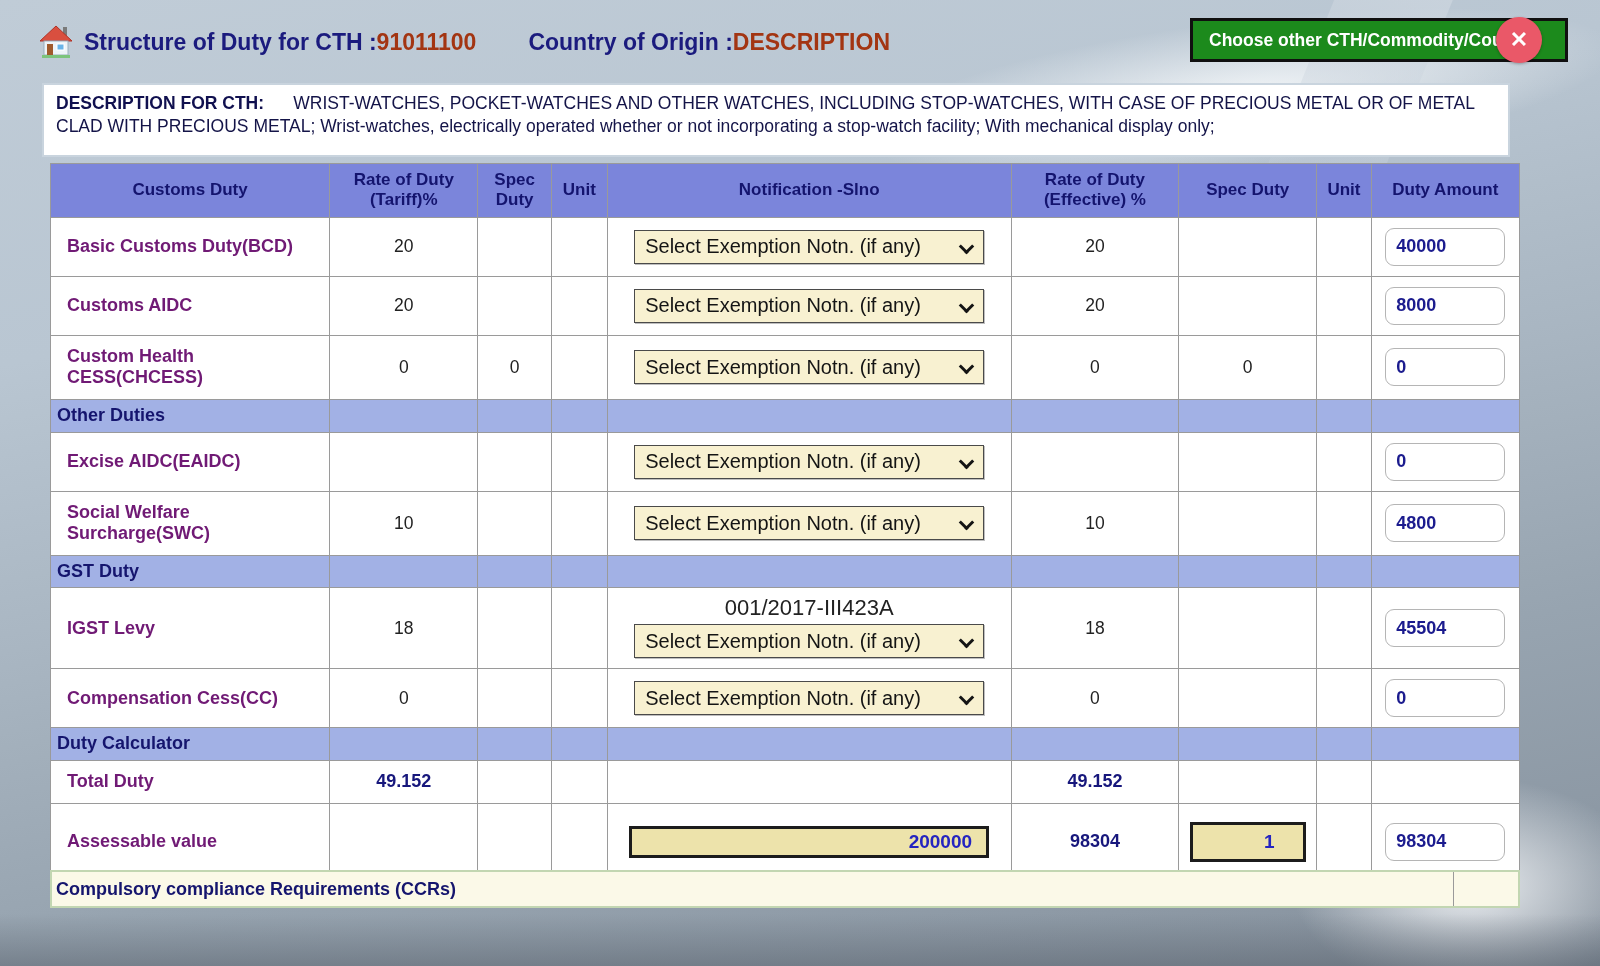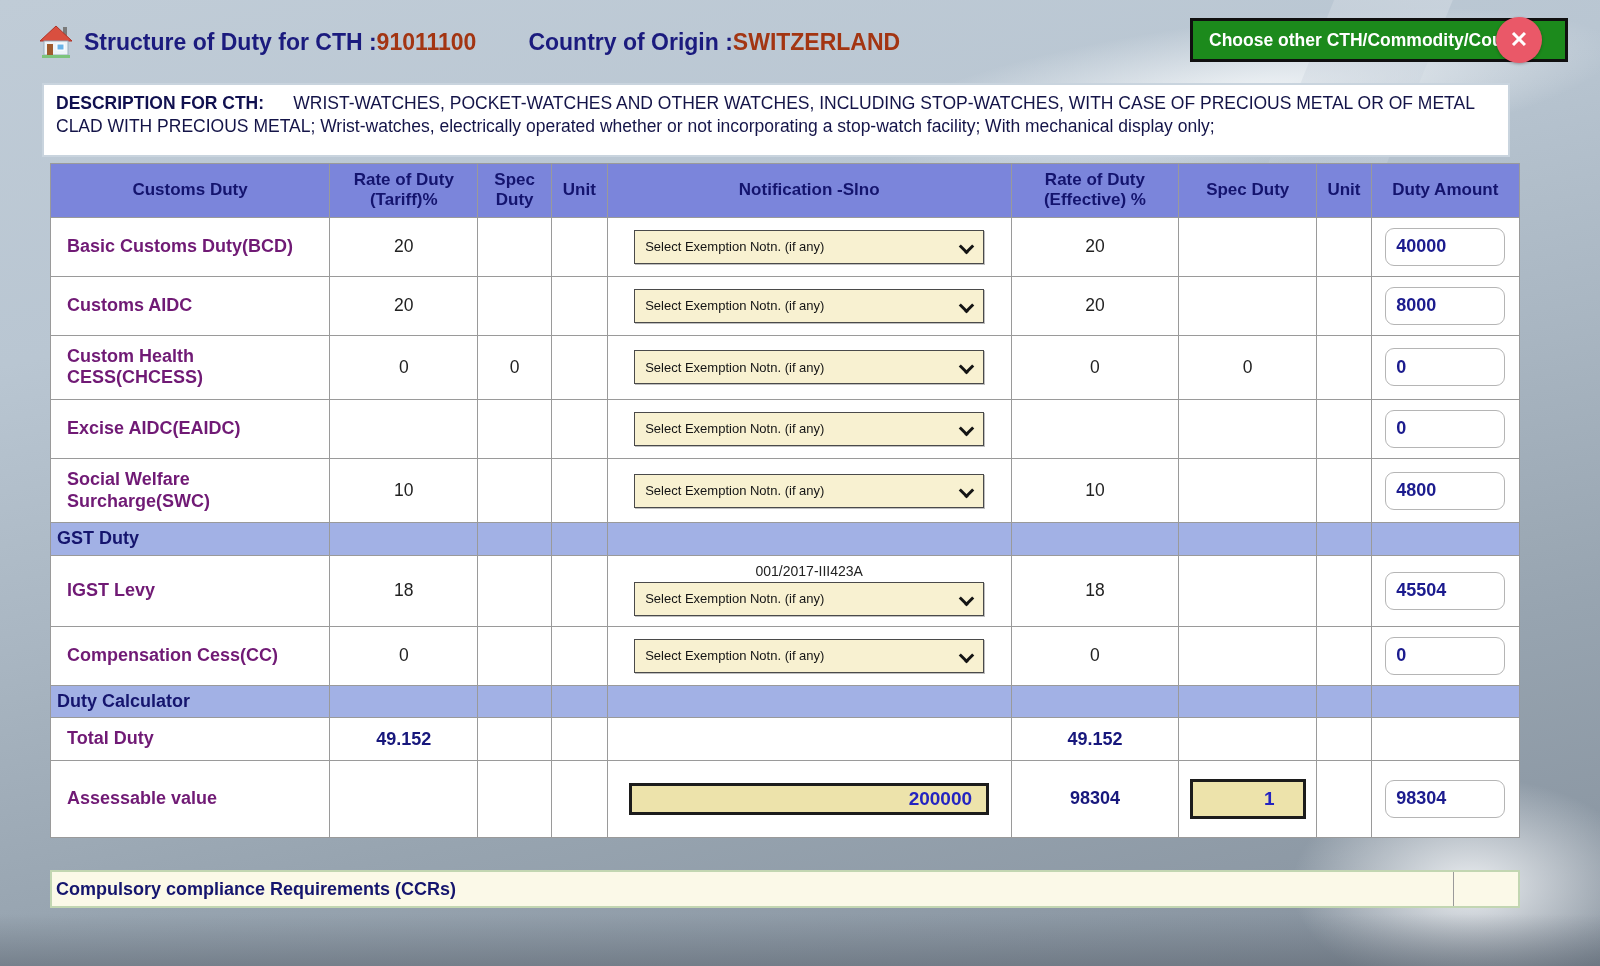--- a/index.html
+++ b/index.html
@@ -46,26 +46,26 @@
     border-collapse: collapse; table-layout: fixed; background: #ffffff; border: 1px solid #8a8a8a; }
   .duty-table th { background: #7b85db; color: #14146e; font-size: 17px; font-weight: bold;
     text-align: center; padding: 6px 4px; border: 1px solid #9a9a9a; height: 52px; line-height: 1.2; }
   .duty-table td { border: 1px solid #9a9a9a; background: #ffffff; padding: 10px 6px;
     text-align: center; vertical-align: middle; font-size: 17.5px; color: #222222; }
   .duty-table td.lbl { text-align: left; padding-left: 16px; padding-right: 34px;
     font-weight: bold; font-size: 18px; color: #701a75; line-height: 1.2; }
   .duty-table tr.section td { background: #a2b1e5; padding: 5px 6px; height: 32px; }
   .duty-table tr.section td.lbl { color: #15156e; }
   .duty-table td.bold { font-weight: bold; color: #17177c; font-size: 18px; }
-  .note { font-size: 14px; color: #222222; margin: -3px 0 3px 0; }
+  .note { font-size: 22px; color: #222222; margin: -3px 0 3px 0; }
 
   .select { display: inline-flex; align-items: center; justify-content: space-between;
     width: 350px; height: 34px; background: #f8f1d1; border: 1px solid #4a4a4a;
     box-shadow: 1px 1px 0 rgba(0,0,0,0.25); padding: 0 10px; cursor: pointer; }
-  .sel-text { font-size: 13px; color: #141414; }
+  .sel-text { font-size: 20px; color: #141414; }
   .chev { width: 14px; height: 12px; position: relative; }
   .chev::before { content: ""; position: absolute; left: 2px; top: 0; width: 8px; height: 8px;
     border-right: 3px solid #141414; border-bottom: 3px solid #141414; transform: rotate(45deg); }
 
   input { font-family: "Liberation Sans", sans-serif; }
   .inp-white { width: 120px; height: 38px; background: #ffffff; border: 1px solid #b5b5b5;
     border-radius: 9px; font-size: 18px; font-weight: bold; color: #1b1b8e; padding: 0 10px; text-align: left; }
   .inp-cream-lg { width: 92%; height: 32px; margin: 8px 0; background: #ede3ab; border: 3px solid #1c1c1c;
     font-size: 19px; font-weight: bold; color: #2424c0; text-align: right; padding: 12px 14px; }
   .inp-cream-sm { width: 116px; height: 40px; margin: 8px 0; background: #ede3ab; border: 3px solid #1c1c1c;
@@ -93,21 +93,21 @@
   <div class="titlebar">
     <svg class="home-icon" viewBox="0 0 36 34">
       <rect x="25" y="2" width="4" height="9" fill="#7a7a7a"></rect>
       <polygon points="18,1 34,16 2,16" fill="#d94f3f" stroke="#b03326" stroke-width="1"></polygon>
       <rect x="6" y="16" width="24" height="14" fill="#eef4f8" stroke="#9ab0bf" stroke-width="1"></rect>
       <rect x="9" y="19" width="6" height="11" fill="#a05a2c"></rect>
       <rect x="19" y="19" width="7" height="6" fill="#6ab4e8" stroke="#ffffff" stroke-width="1"></rect>
       <rect x="4" y="30" width="28" height="3" fill="#7cc47c"></rect>
     </svg>
     <span class="title-text"><span>Structure of Duty for CTH :</span><span class="title-red">91011100</span></span>
-    <span class="title-text origin-group"><span>Country of Origin :</span><span class="title-red">SWITZERLAND</span></span>
+    <span class="title-text origin-group"><span>Country of Origin :</span><span class="title-red">DESCRIPTION</span></span>
   </div>
 
   <button class="choose-btn">Choose other CTH/Commodity/Cour</button>
   <button class="close-btn">✕</button>
 
   <div class="desc-box"><span class="desc-label">DESCRIPTION FOR CTH:      </span><span>WRIST-WATCHES, POCKET-WATCHES AND OTHER WATCHES, INCLUDING STOP-WATCHES, WITH CASE OF PRECIOUS METAL OR OF METAL CLAD WITH PRECIOUS METAL;  Wrist-watches, electrically operated whether or not incorporating a stop-watch facility;  With mechanical display only;</span></div>
 
   <table class="duty-table">
     <colgroup>
       <col style="width:19%">
@@ -169,20 +169,31 @@
           <td></td>
           <td><div class="select">
               <span class="sel-text">Select Exemption Notn. (if any)</span>
               <span class="chev"></span>
             </div></td>
           <td>0</td>
           <td>0</td>
           <td></td>
           <td><input class="inp-white" value="0" style=""></td>
         </tr>
+        <tr class="section">
+          <td class="lbl">Other Duties</td>
+          <td></td>
+          <td></td>
+          <td></td>
+          <td></td>
+          <td></td>
+          <td></td>
+          <td></td>
+          <td></td>
+        </tr>
         <tr>
           <td class="lbl">Excise AIDC(EAIDC)</td>
           <td></td>
           <td></td>
           <td></td>
           <td><div class="select">
               <span class="sel-text">Select Exemption Notn. (if any)</span>
               <span class="chev"></span>
             </div></td>
           <td></td>

